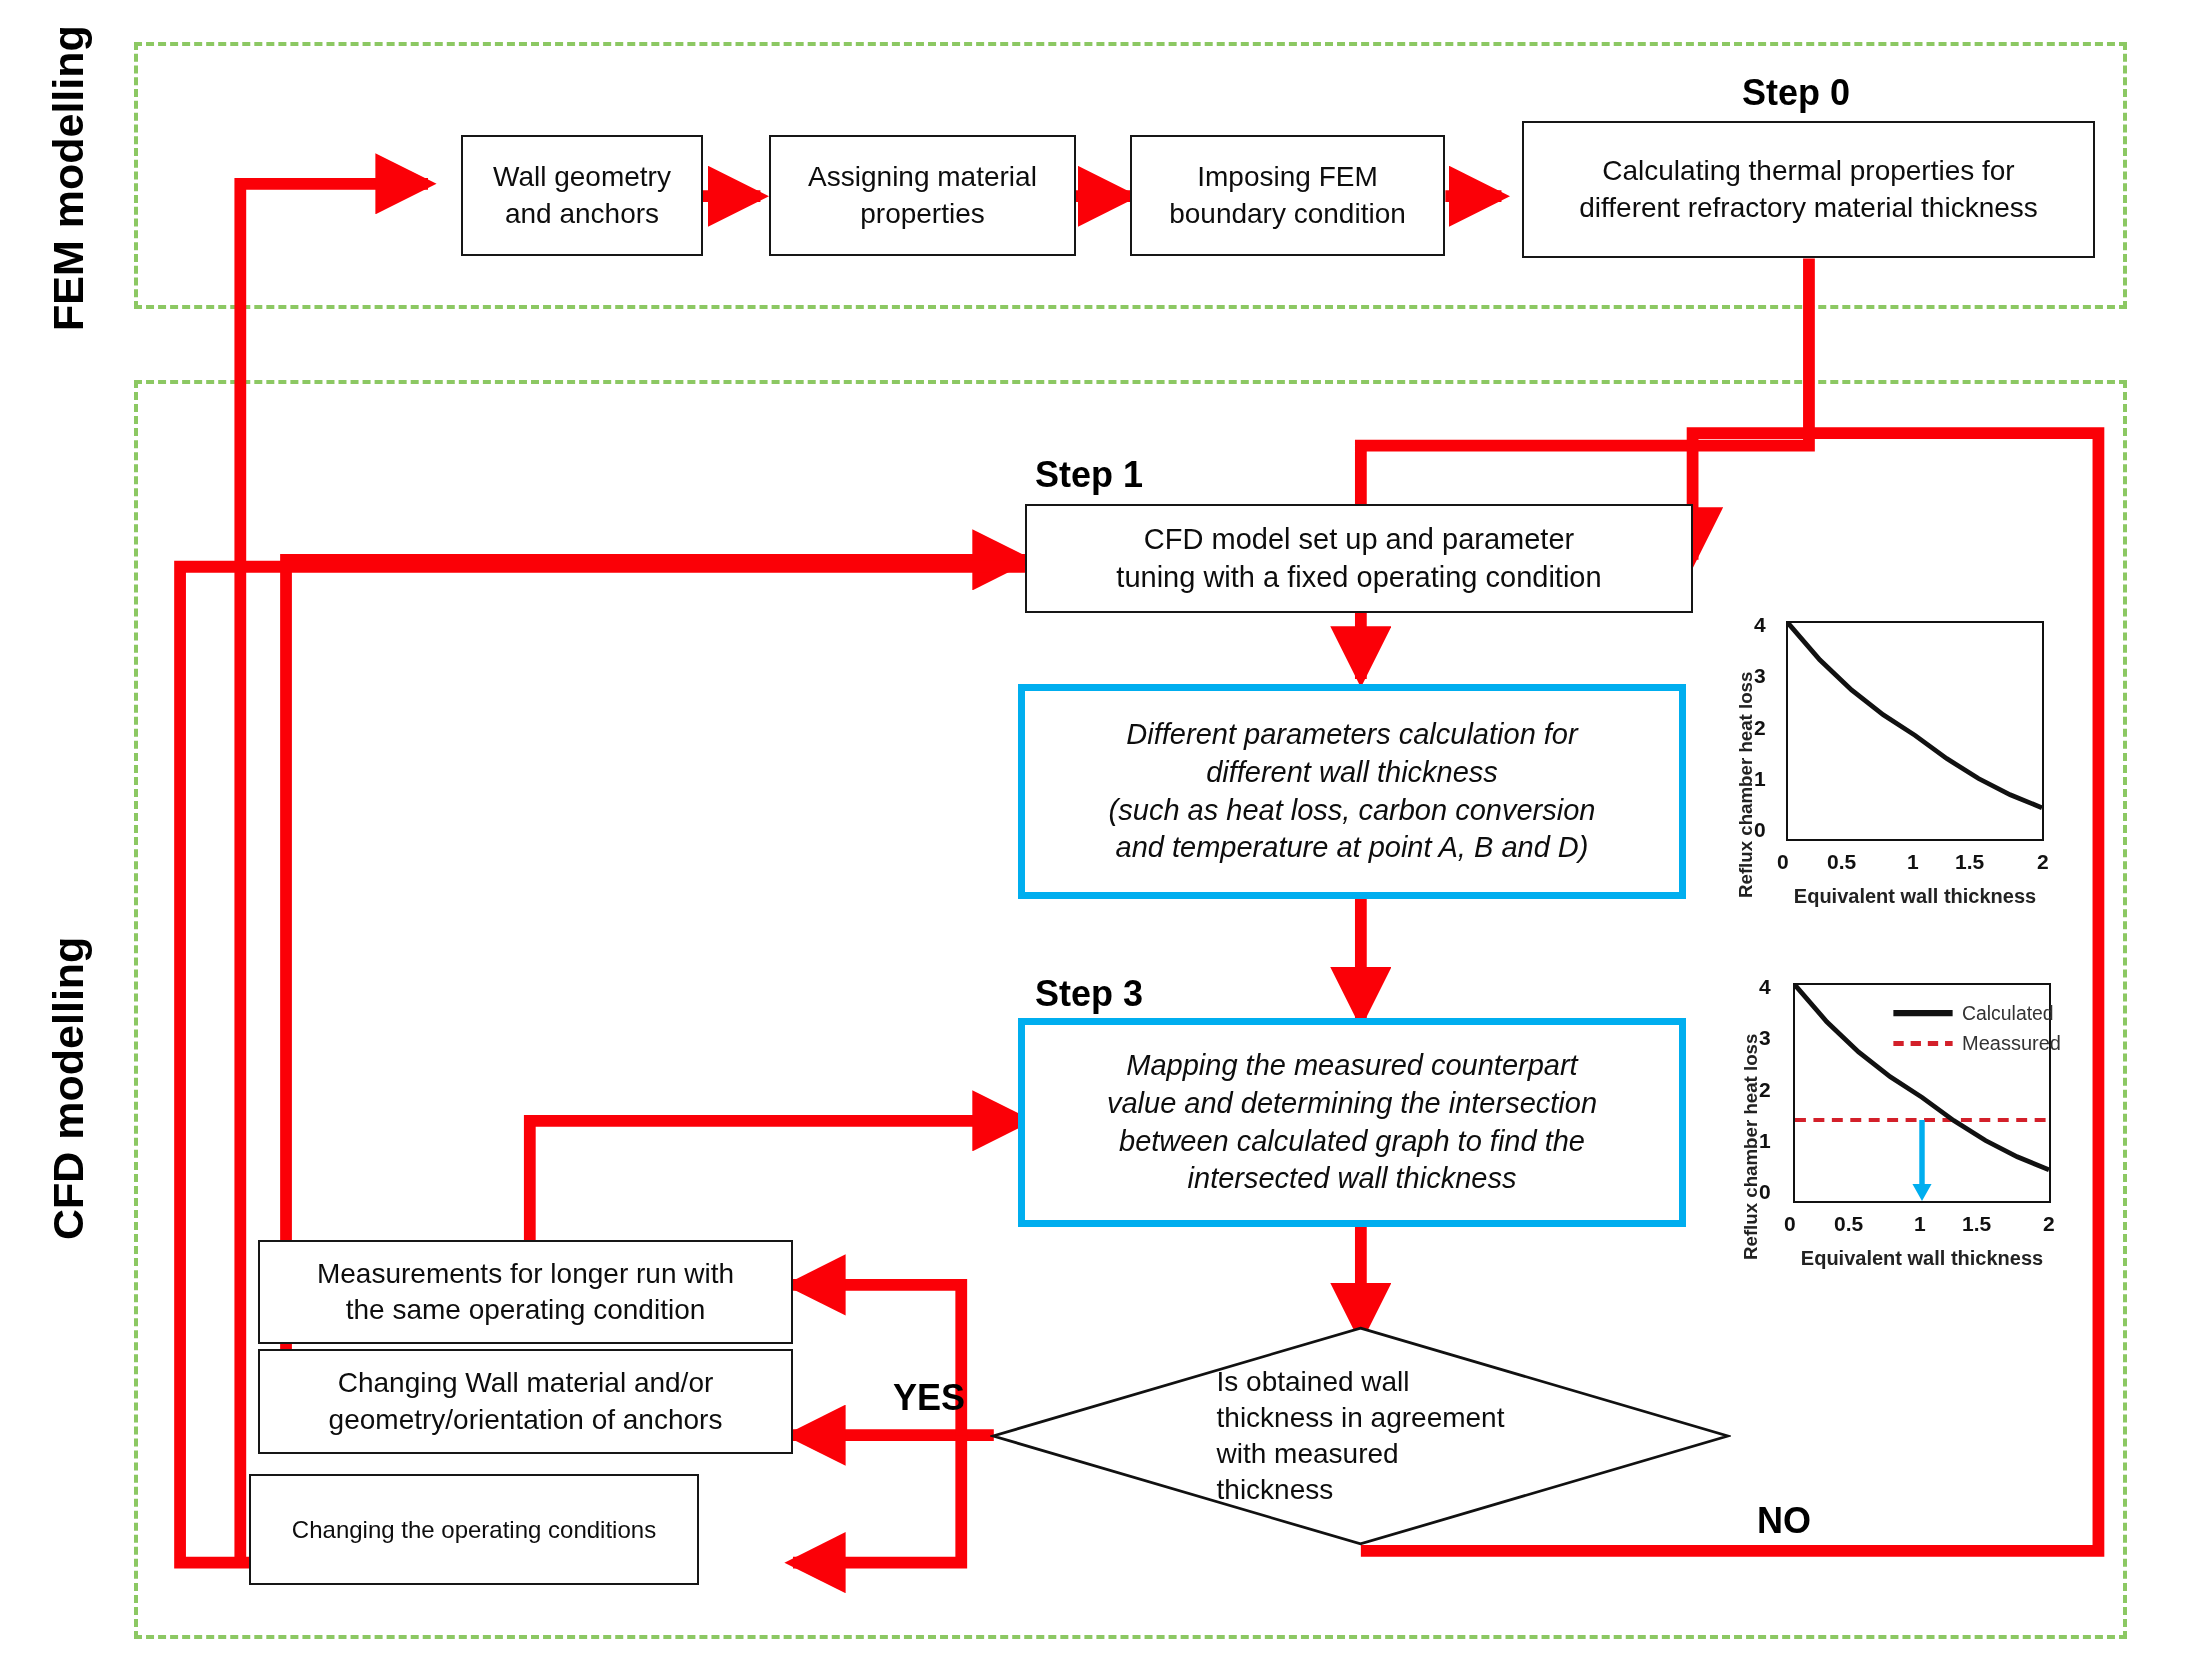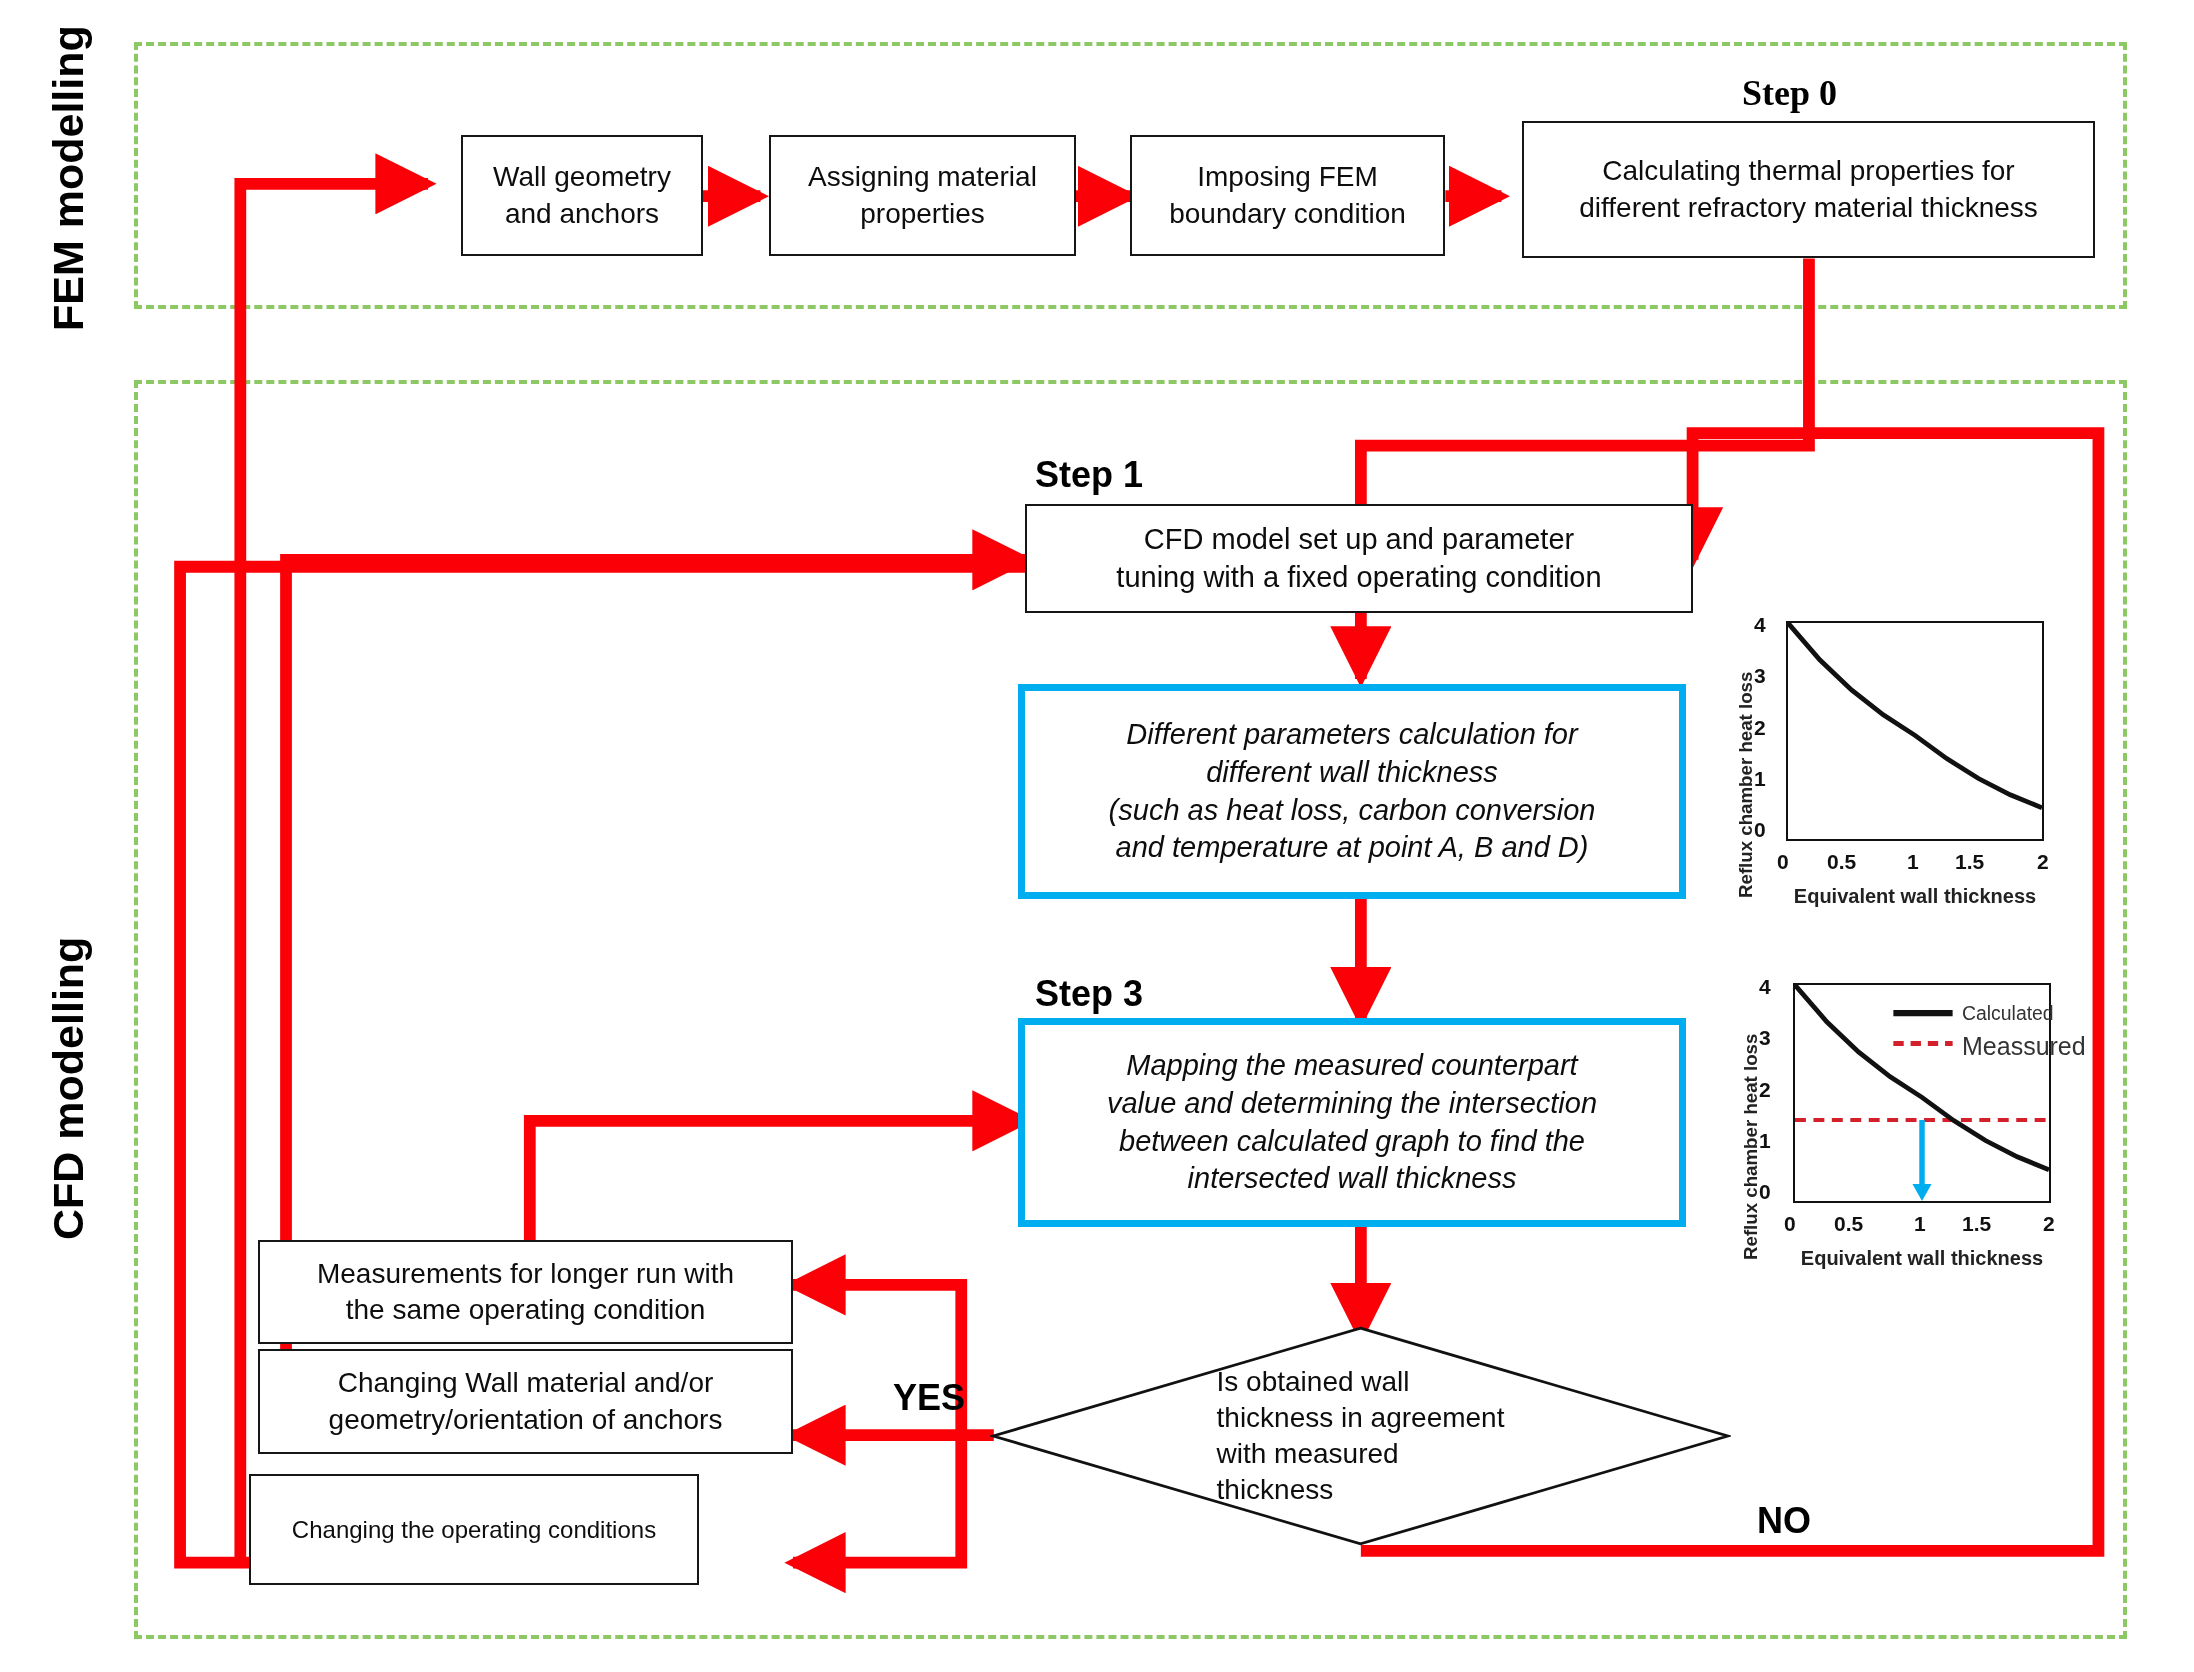--- a/index.html
+++ b/index.html
@@ -145,21 +145,21 @@
 
   <div class="box" style="left:461px; top:135px; width:242px; height:121px; font-size:28px; white-space:pre-line;">Wall geometry
 and anchors</div>
 
   <div class="box" style="left:769px; top:135px; width:307px; height:121px; font-size:28px; white-space:pre-line;">Assigning material
 properties</div>
 
   <div class="box" style="left:1130px; top:135px; width:315px; height:121px; font-size:28px; white-space:pre-line;">Imposing FEM
 boundary condition</div>
 
-  <div class="step-cap" style="left:1742px; top:72px; font-size:36px;font-family:Liberation Serif, serif;">Step 0</div>
+  <div class="step-cap" style="left:1742px; top:72px; font-size:36px;">Step 0</div>
 
   <div class="box" style="left:1522px; top:121px; width:573px; height:137px; font-size:28px; white-space:pre-line;">Calculating thermal properties for
 different refractory material thickness</div>
 
   <div class="step-cap" style="left:1035px; top:454px; font-size:36px;">Step 1</div>
 
   <div class="box" style="left:1025px; top:504px; width:668px; height:109px; font-size:29px; white-space:pre-line;">CFD model set up and parameter
 tuning with a fixed operating condition</div>
 
   <div class="step-cap" style="left:1035px; top:643px; font-size:36px;margin-top:34px;">Step 2</div>
@@ -245,21 +245,21 @@
           <polygon points="172,293 200,293 186,318" fill="#00aeef"></polygon>
         </g>
       </svg>
     </div>
 
     <svg style="position:absolute; left:181px; top:30.5px; width:62px; height:53px;" viewBox="0 0 90 76">
       <line x1="2" y1="10" x2="88" y2="10" stroke="#111111" stroke-width="9"></line>
       <line x1="2" y1="54" x2="88" y2="54" stroke="#d3202a" stroke-width="7" stroke-dasharray="15 10"></line>
     </svg>
     <div class="legtxt" style="left:251px; top:27px; font-size:19.4px;">Calculated</div>
-    <div class="legtxt" style="left:251px; top:57px; font-size:25px;">Meassured</div>
+    <div class="legtxt" style="left:251px; top:57px; font-size:20px;">Meassured</div>
 
     <div class="xtick" style="left:73px; top:237px; font-size:21px;">0</div>
     <div class="xtick" style="left:123px; top:237px; font-size:21px;">0.5</div>
     <div class="xtick" style="left:203px; top:237px; font-size:21px;">1</div>
     <div class="xtick" style="left:251px; top:237px; font-size:21px;">1.5</div>
     <div class="xtick" style="left:332px; top:237px; font-size:21px;">2</div>
 
     <div class="xlab" style="left:82px; top:272px; width:258px; font-size:20px;">Equivalent wall thickness</div>
   </div>
 

